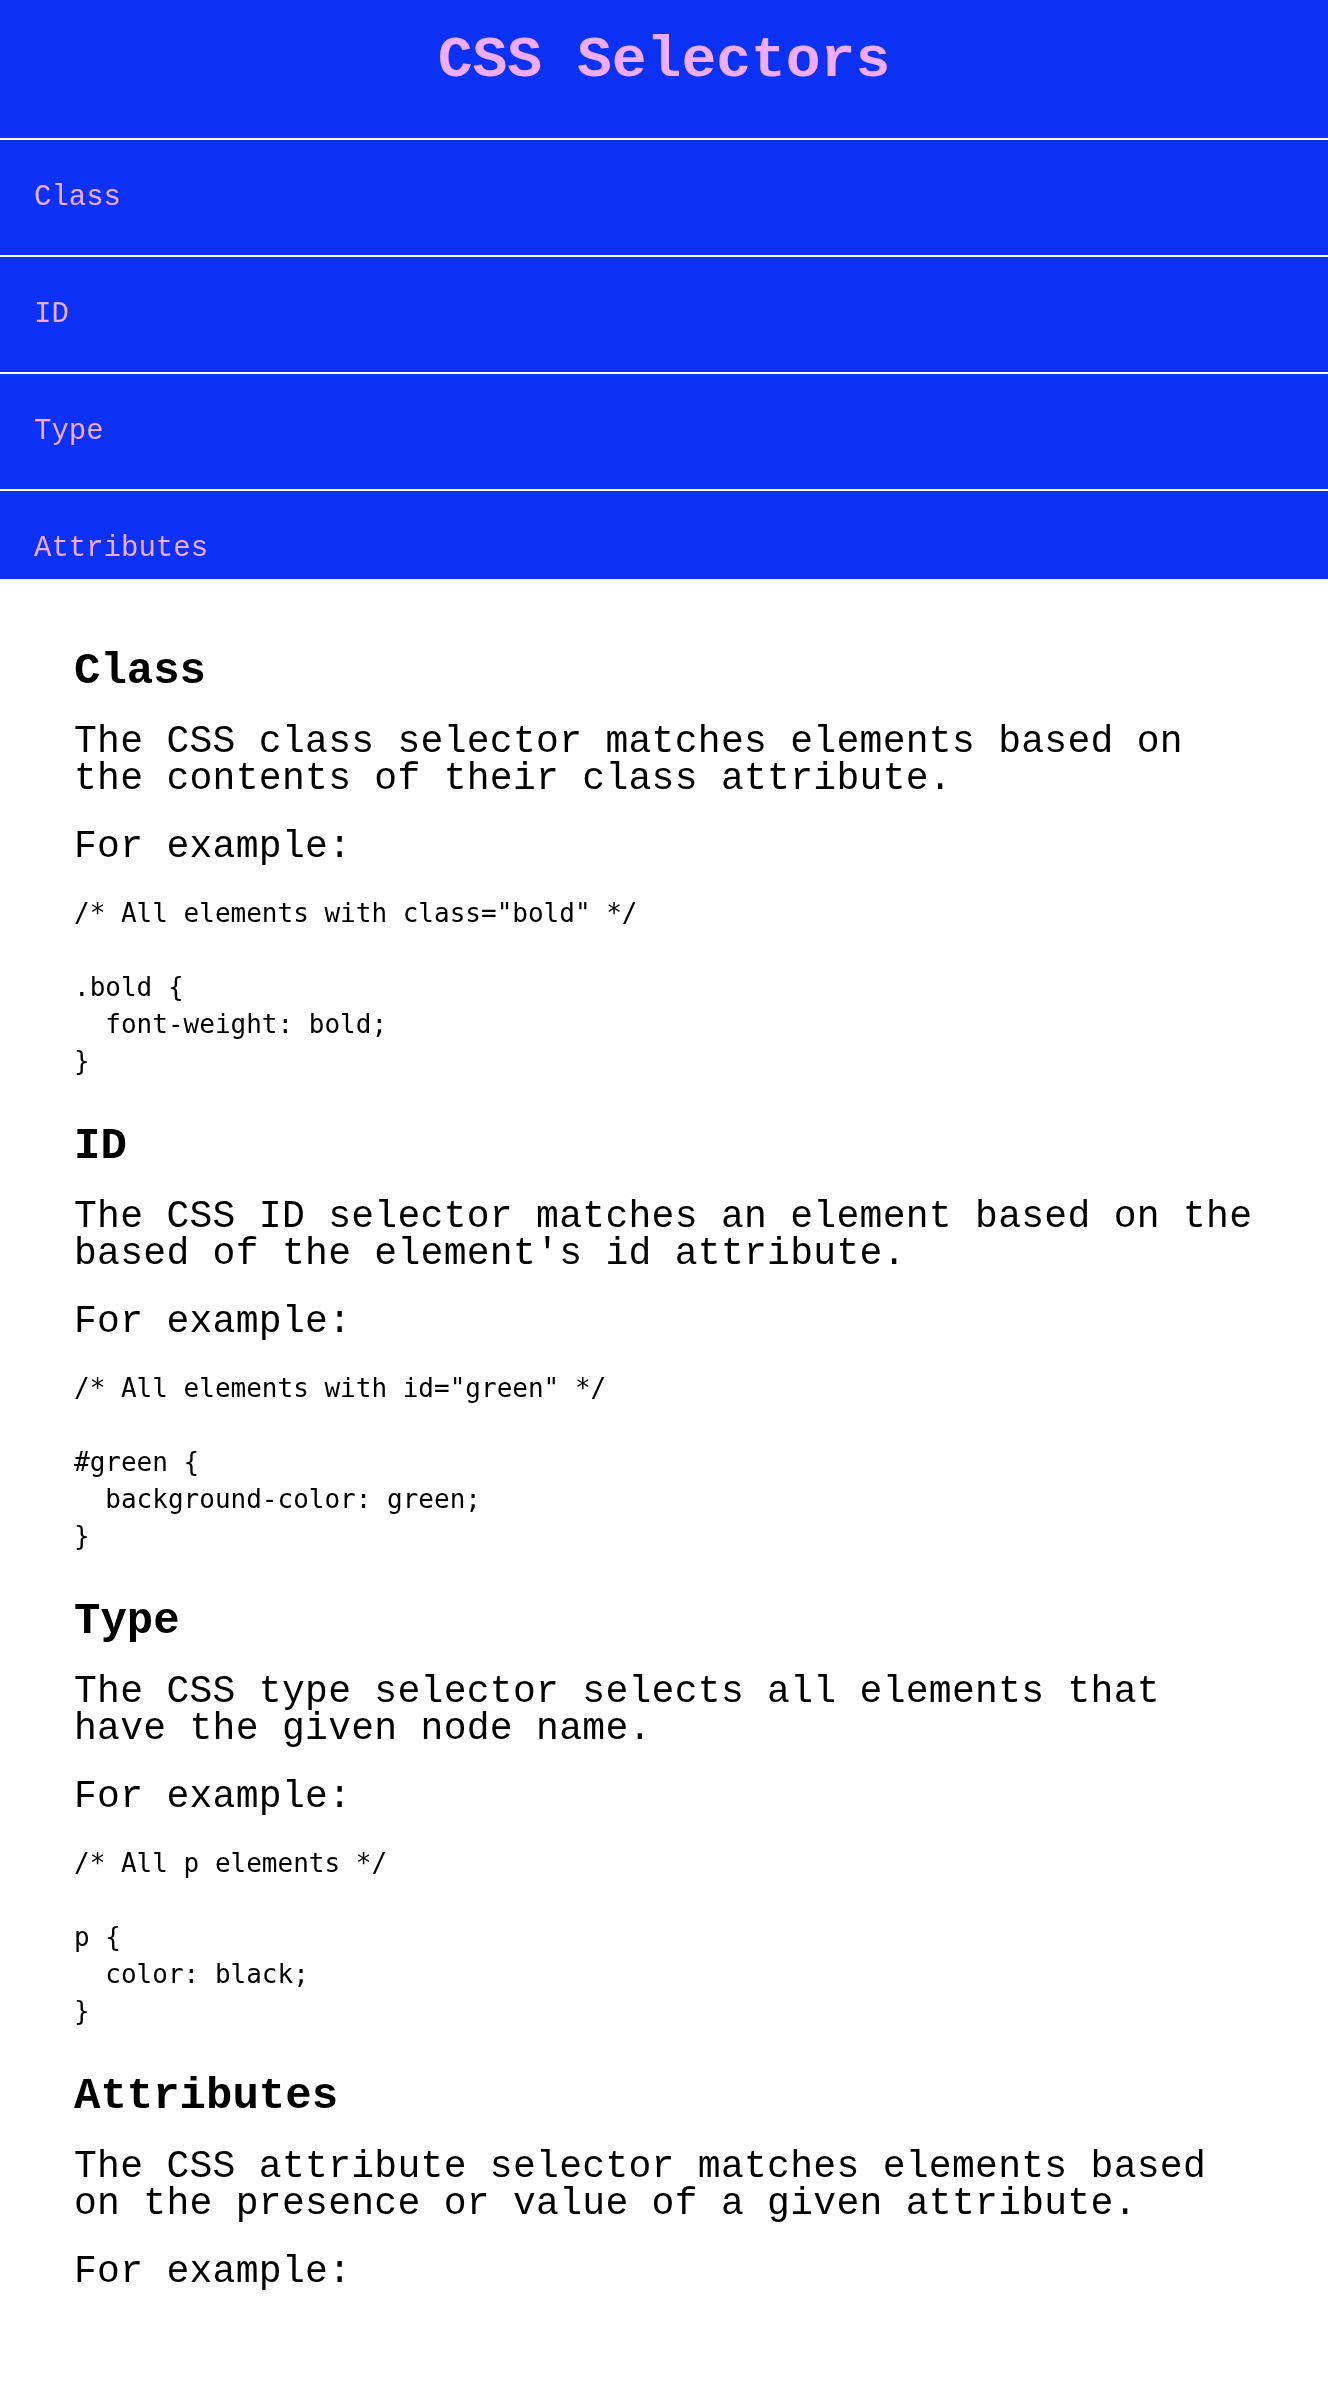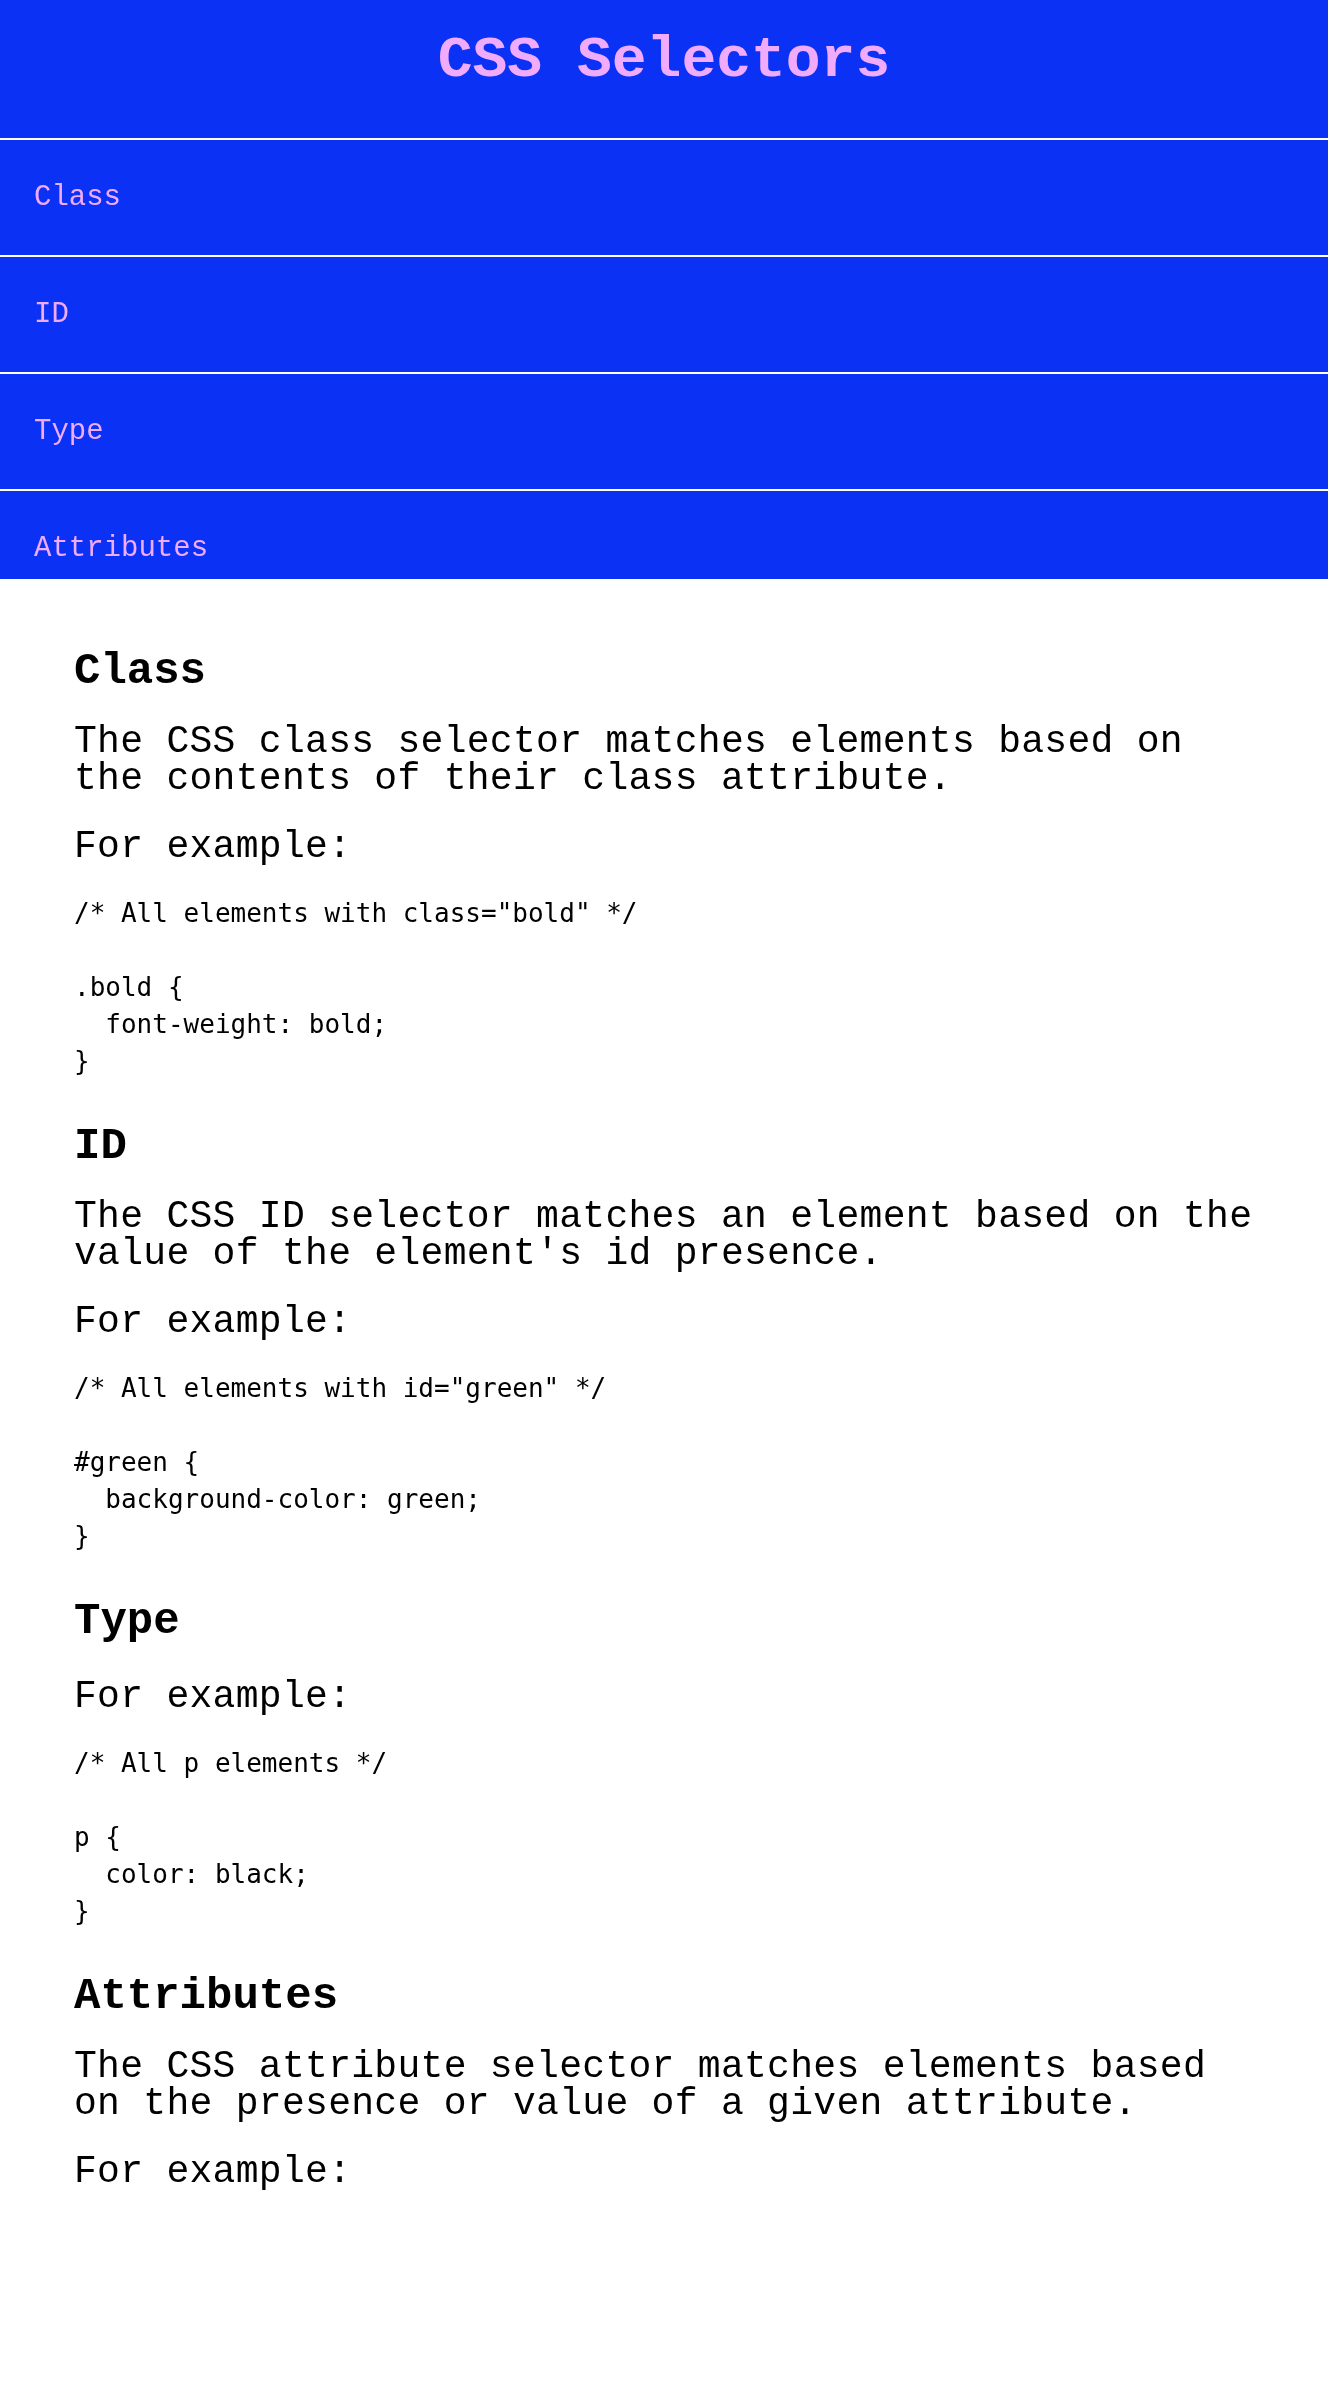--- a/index.html
+++ b/index.html
@@ -92,31 +92,32 @@
     <p class="for-example">For example:</p>
     <pre>/* All elements with class="bold" */
 
 .bold {
   font-weight: bold;
 }</pre>
   </section>
 
   <section>
     <h2>ID</h2>
-    <p class="intro">The CSS ID selector matches an element based on the value of the element's id presence.</p>
+    <p class="intro">The CSS ID selector matches an element based on the based of the element's id attribute.</p>
     <p class="for-example">For example:</p>
     <pre>/* All elements with id="green" */
 
 #green {
   background-color: green;
 }</pre>
   </section>
 
   <section>
     <h2>Type</h2>
+    <p class="intro">The CSS type selector selects all elements that have the given node name.</p>
     <p class="for-example">For example:</p>
     <pre>/* All p elements */
 
 p {
   color: black;
 }</pre>
   </section>
 
   <section>
     <h2>Attributes</h2>

